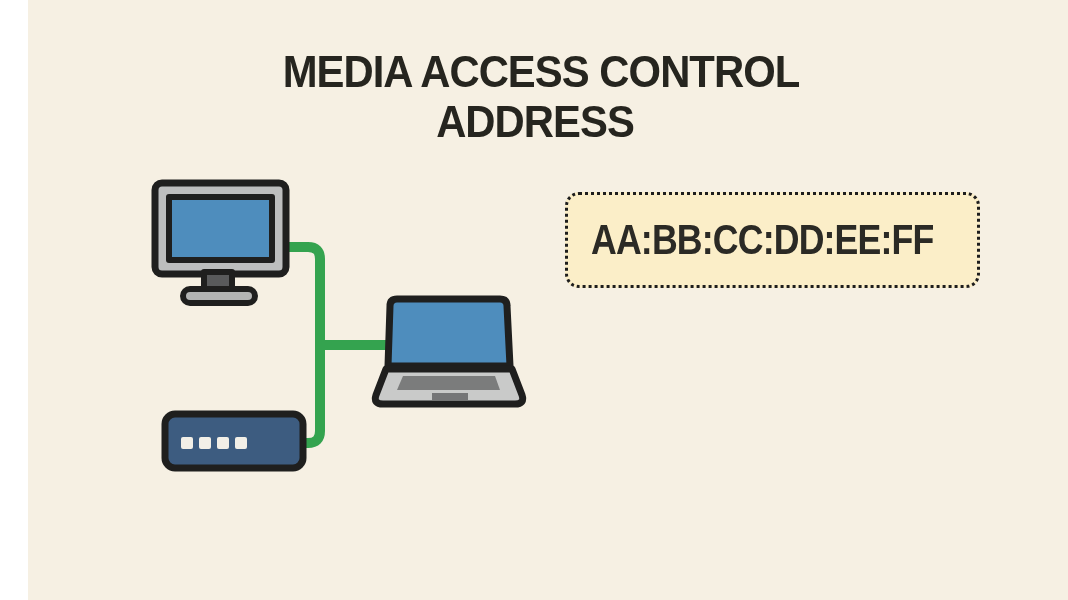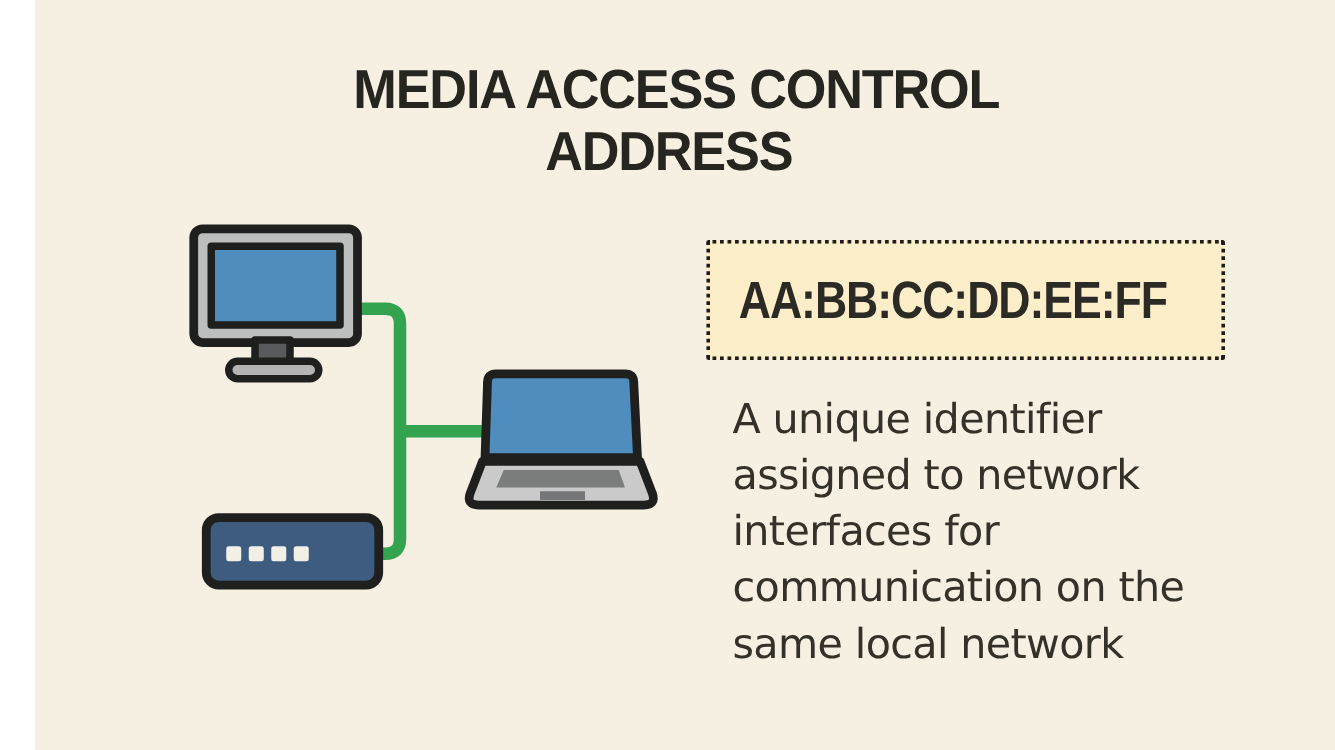--- a/index.html
+++ b/index.html
@@ -27,21 +27,21 @@
   .title-line2{left:507px;top:97px;}
 
   
   .mac-box{
     position:absolute;
     left:537px;top:192px;
     width:415px;height:96px;
     box-sizing:border-box;
     background:var(--c-mac_box_fill,#fbeec8);
     border:3px dotted var(--c-mac_box_border,#1d1d1d);
-    border-radius:2px;
+    border-radius:14px;
     display:flex;align-items:center;
     padding-left:23px;
   }
   .mac-value{
     font-weight:bold;
     font-size:42px;
     letter-spacing:-1px;
     color:#2b2a25;
     white-space:nowrap;
     display:inline-block;
@@ -107,21 +107,14 @@
 
   <h1 style="margin:0;font-size:inherit;">
     <span class="title-line title-line1">MEDIA ACCESS CONTROL</span>
     <span class="title-line title-line2">ADDRESS</span>
   </h1>
 
   <div class="mac-box">
     <span class="mac-value">AA:BB:CC:DD:EE:FF</span>
   </div>
 
-  <div class="description">
-    <div class="line">A unique identifier</div>
-    <div class="line">assigned to network</div>
-    <div class="line">interfaces for</div>
-    <div class="line">communication on the</div>
-    <div class="line">same local network</div>
-  </div>
 
 </div>
 
 </body></html>

